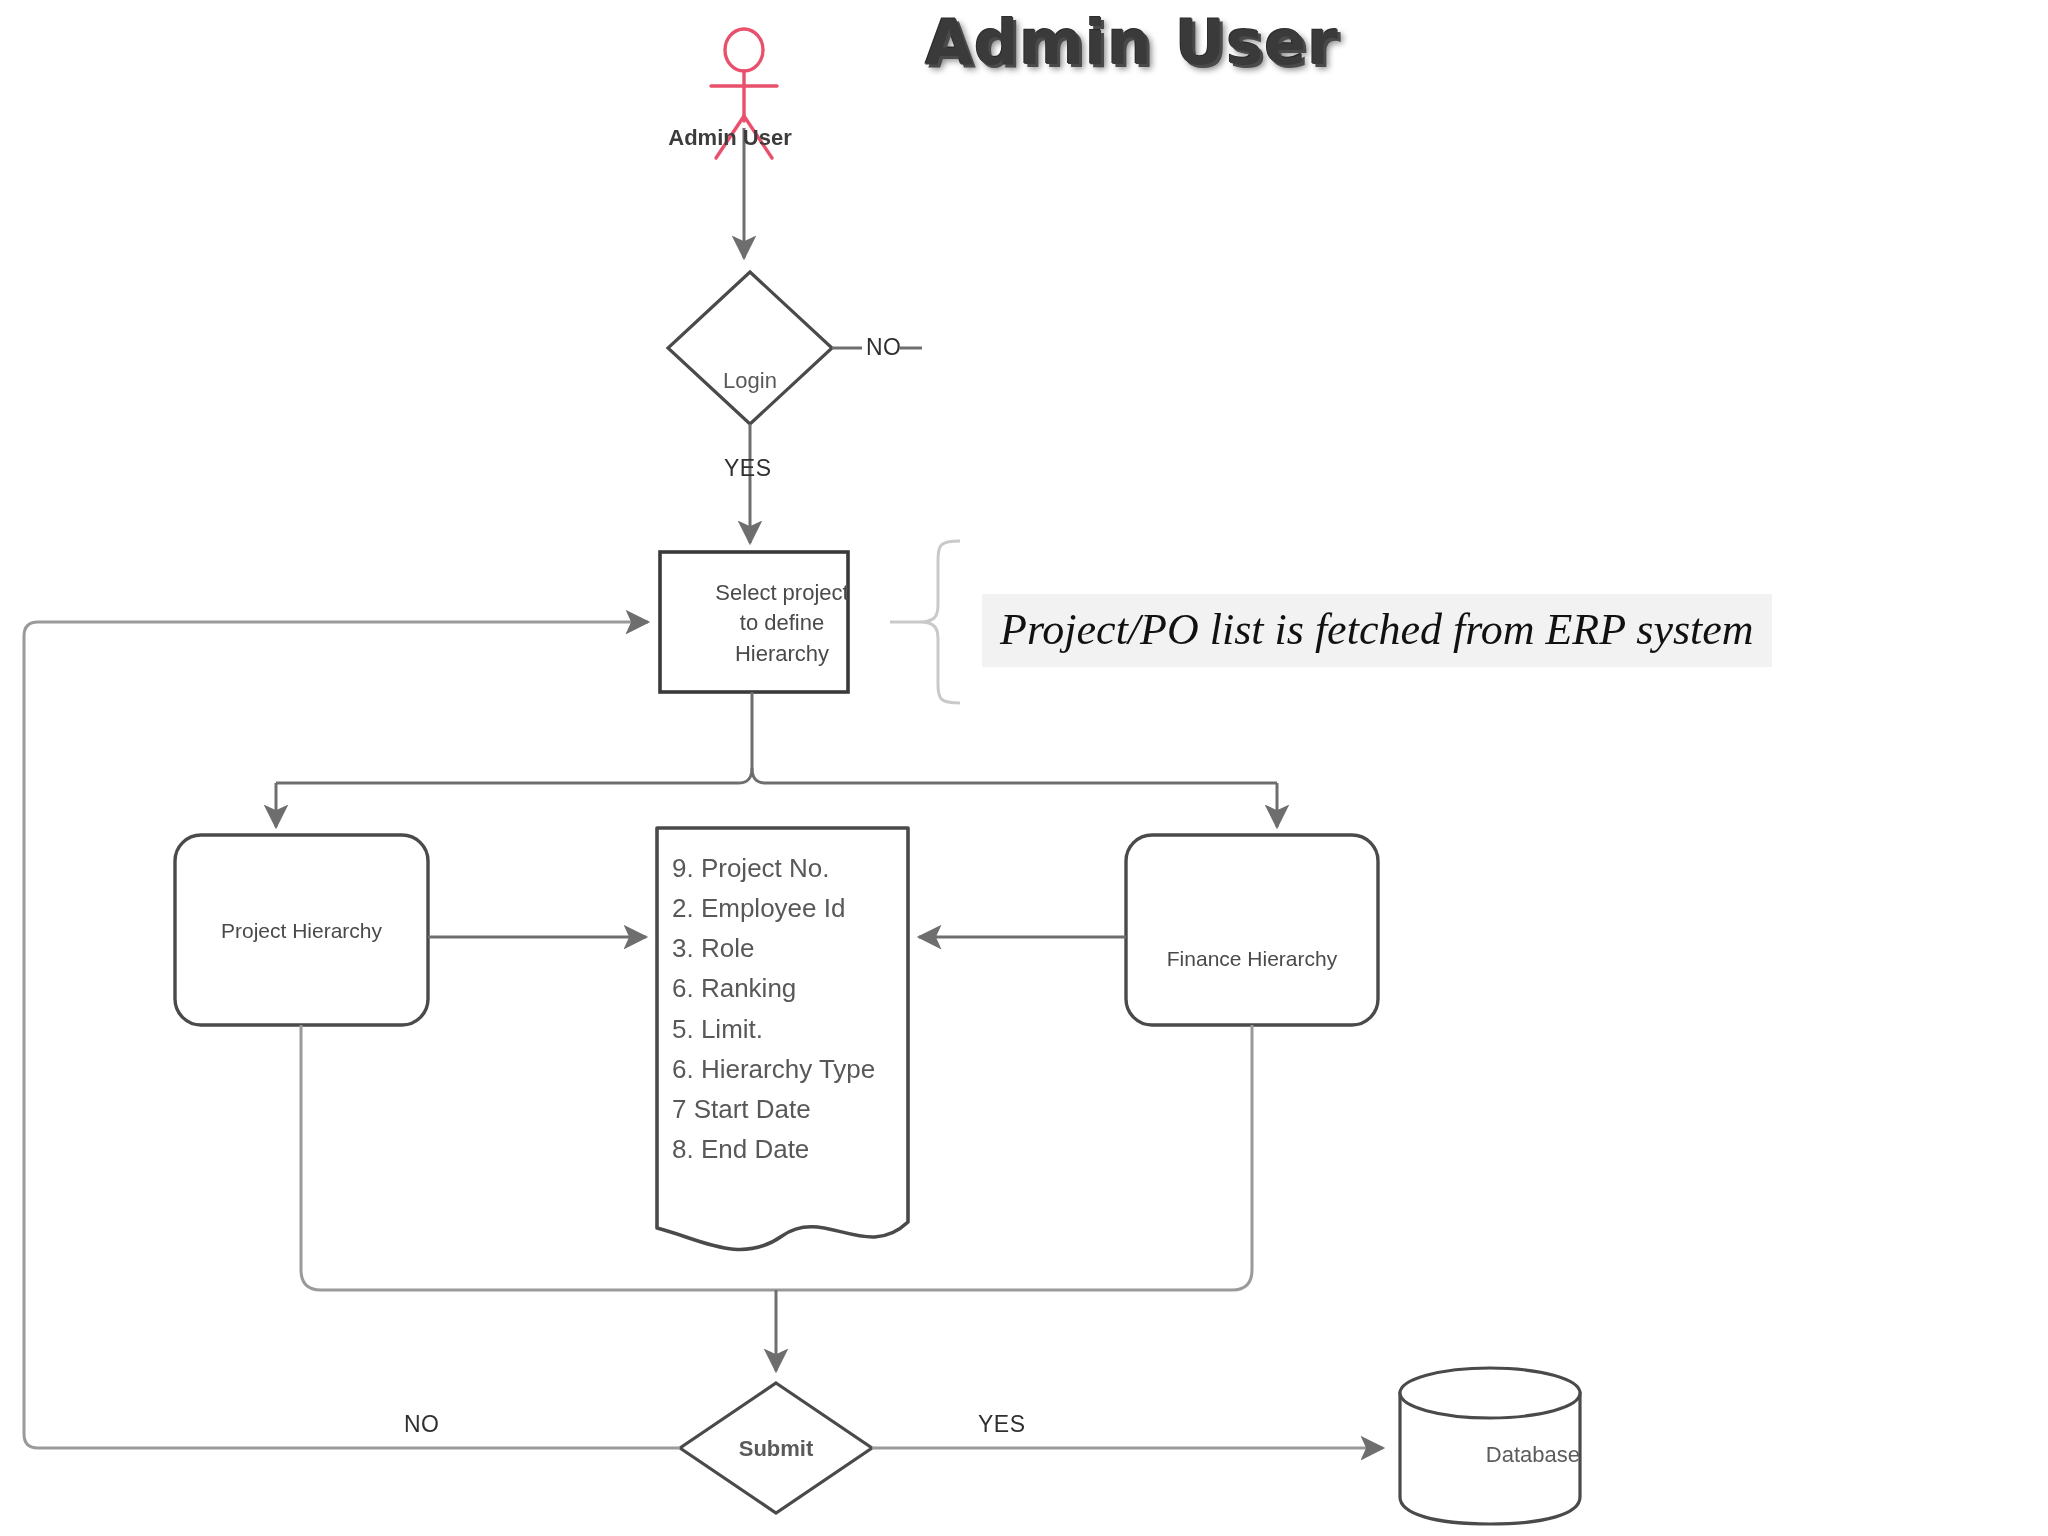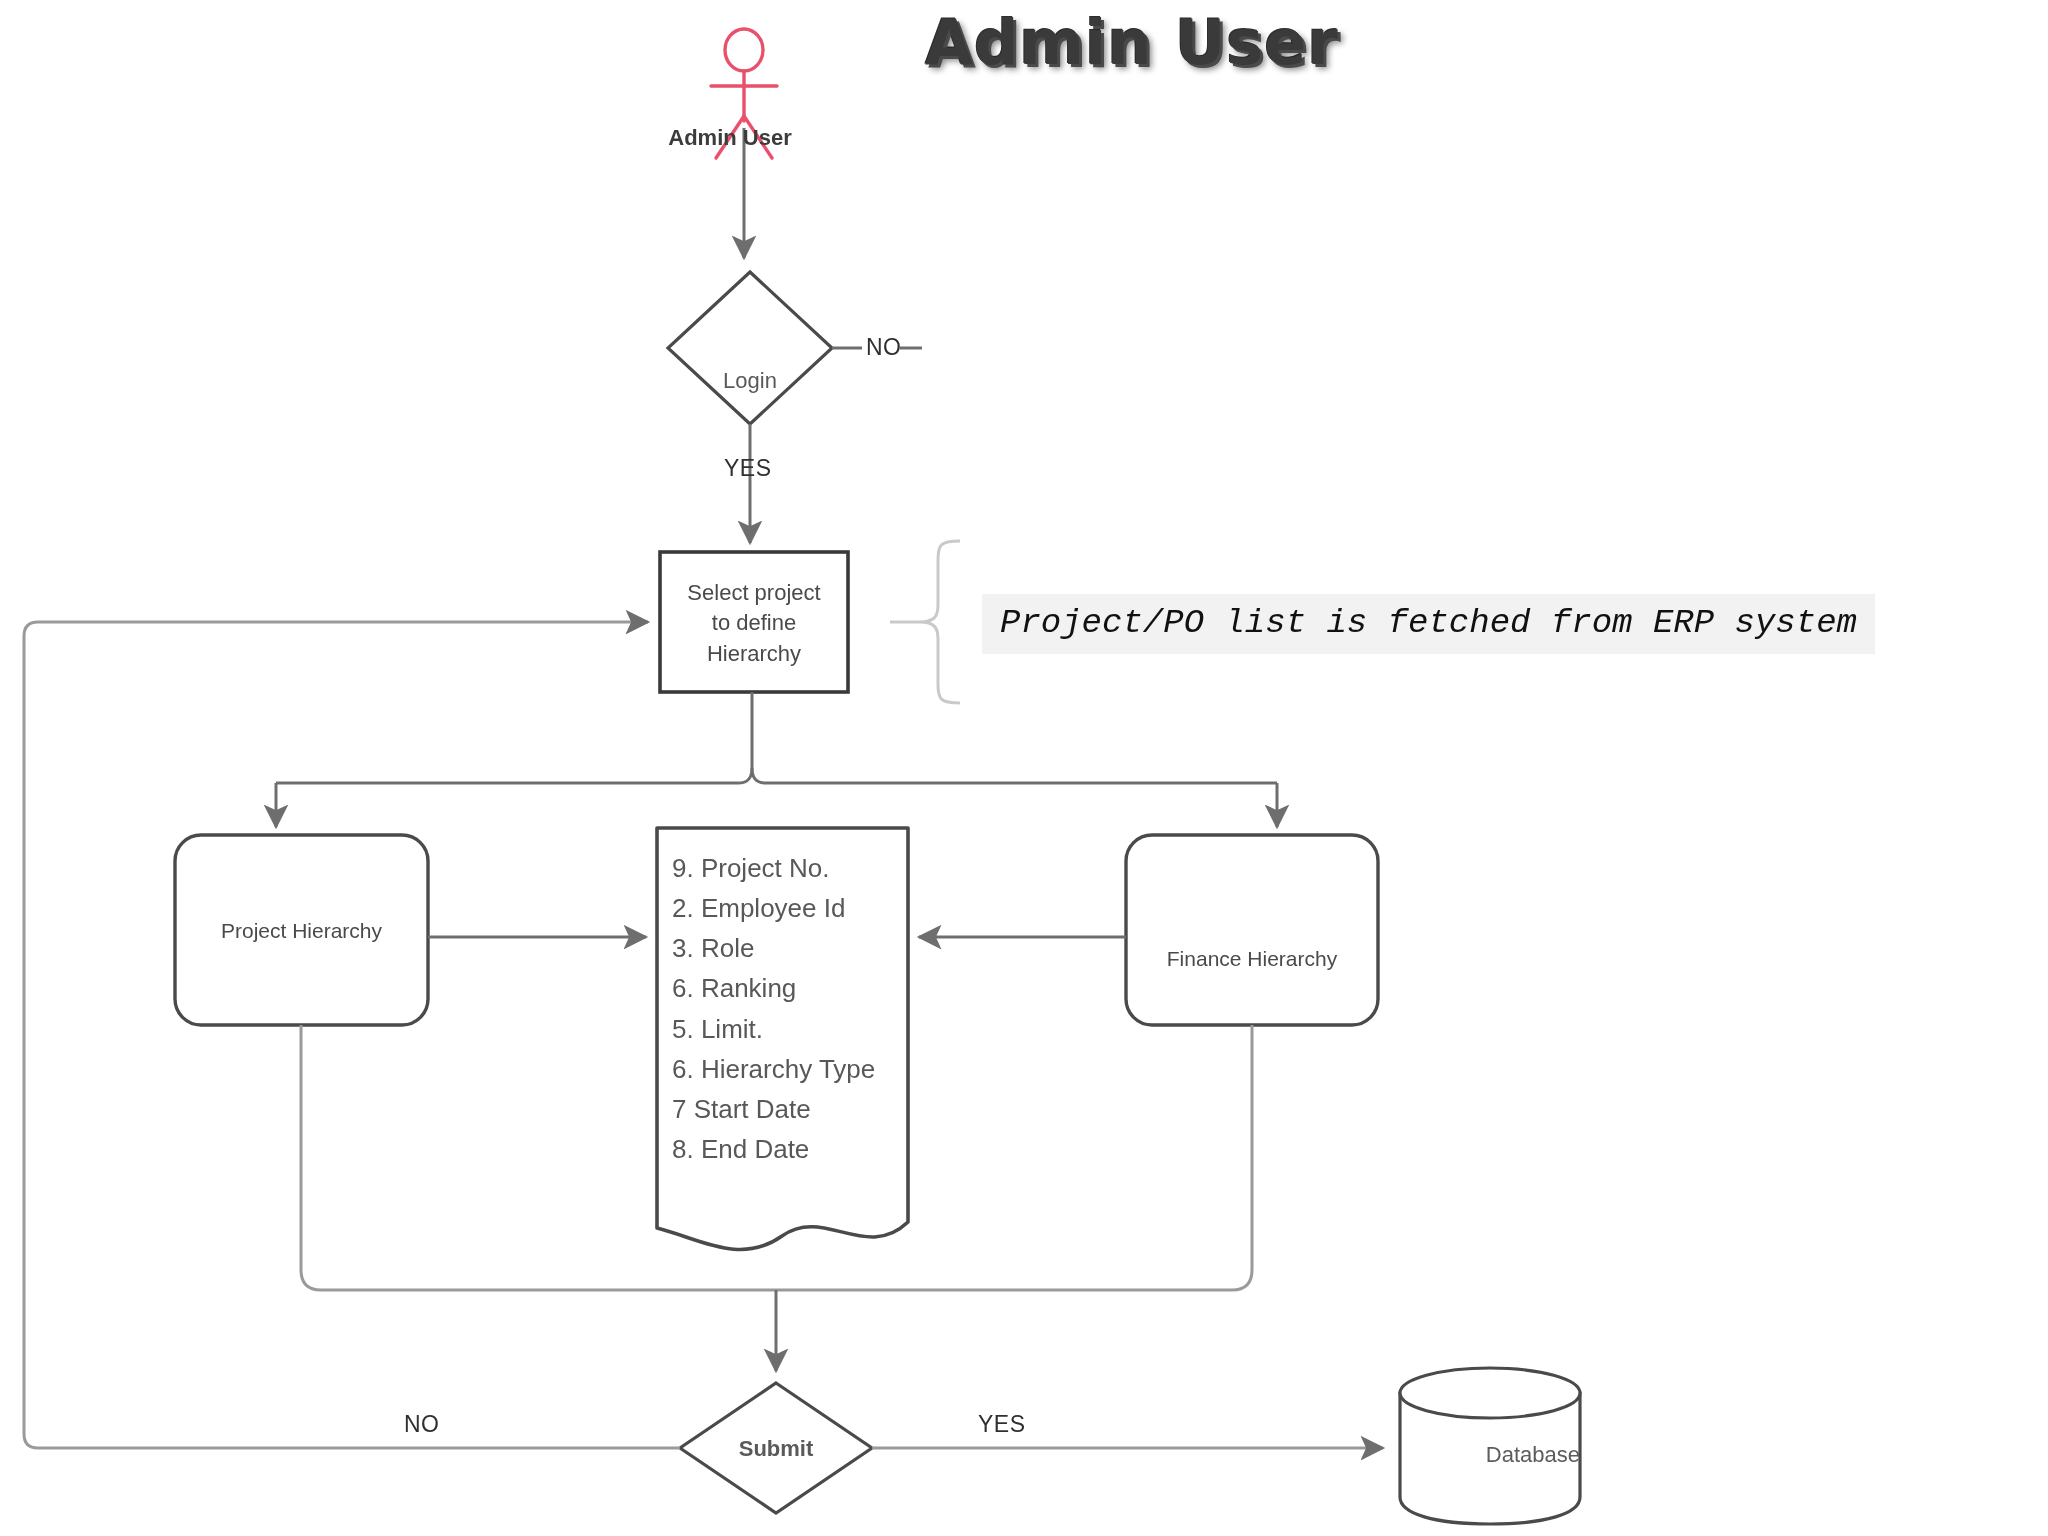--- a/index.html
+++ b/index.html
@@ -96,23 +96,23 @@
   #doc-list .doc-line { white-space: nowrap; }
 
   
   #annotation {
     position: absolute;
     left: 982px;
     top: 594px;
     padding: 10px 18px 12px 18px;
     background: #f2f2f2;
     color: #111111;
-    font-family: Liberation Mono, monospace;
+    font-family: Liberation Serif, serif;
     font-style: italic;
-    font-size: 34px;
+    font-size: 44px;
     white-space: nowrap;
     user-select: none;
   }
 
   #db-label {
     position: absolute;
     left: 1400px;
     top: 1442px;
     width: 180px;
     text-align: right;
@@ -206,21 +206,21 @@
 <div id="title">Admin User</div>
 
 <div class="actor-label">Admin User</div>
 
 <div class="diamond-label" style="left:668px; top:335px; width:164px; text-align:center;margin-top:33px;">Login</div>
 
 <div class="edge-label" style="left:866px; top:334px;">NO</div>
 
 <div class="edge-label" style="left:724px; top:455px;">YES</div>
 
-<div class="node-label" style="left:660px; top:578px; width:188px; font-size:22px; color:#4a4a4a;">Select project
+<div class="node-label" style="left:660px; top:578px; width:188px; font-size:22px; color:#4a4a4a;padding-left:28px;">Select project
 to define
 Hierarchy</div>
 
 <div id="annotation">Project/PO list is fetched from ERP system</div>
 
 <div class="node-label" style="left:175px; top:917px; width:253px;">Project Hierarchy</div>
 
 <div class="node-label" style="left:1126px; top:917px; width:252px;margin-top:28px;">Finance Hierarchy</div>
 
 <div id="doc-list">

